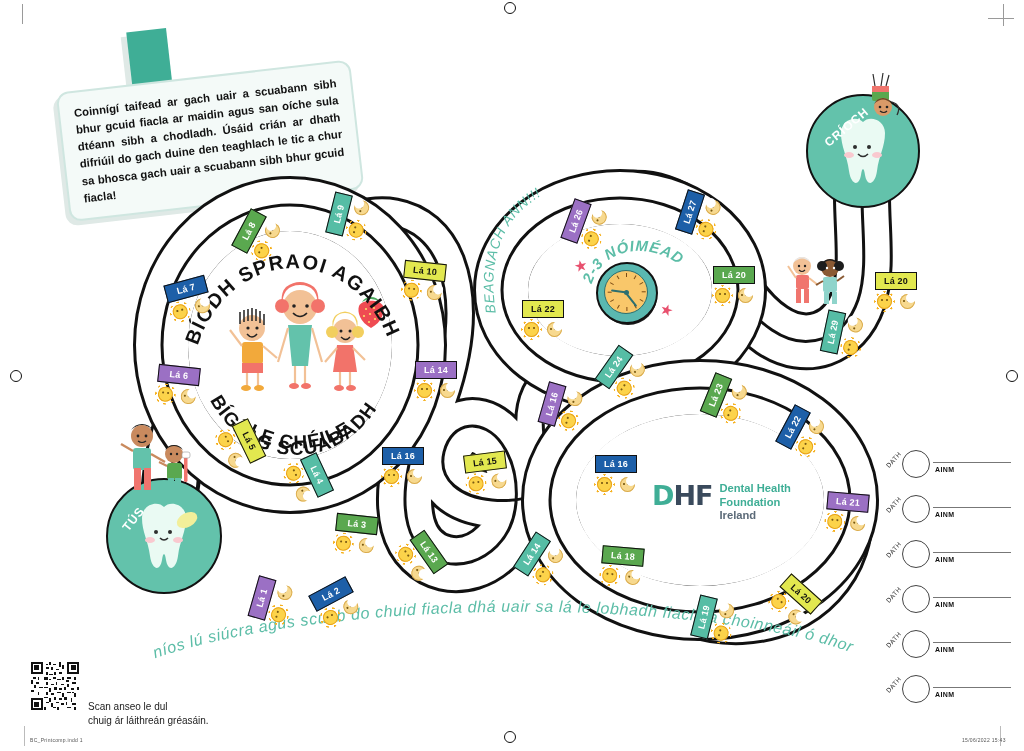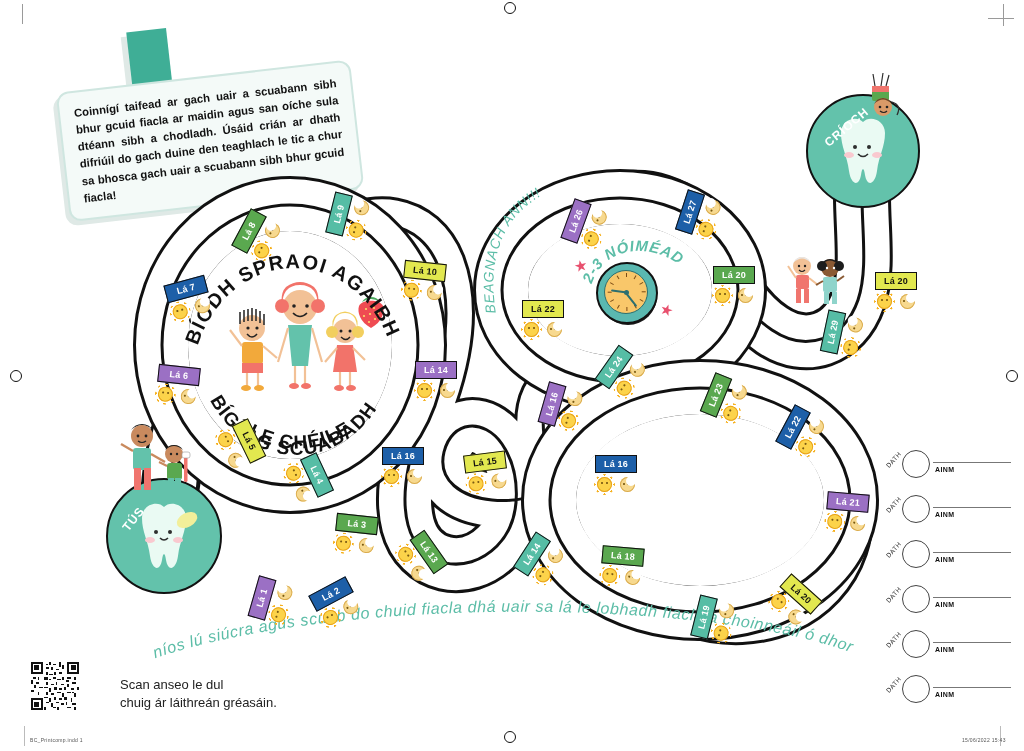--- a/index.html
+++ b/index.html
@@ -106,21 +106,21 @@
   
   .legend{position:absolute;left:884px;top:448px;width:130px;}
   .legrow{position:relative;height:45px;}
   .legcirc{position:absolute;left:18px;top:2px;width:26px;height:26px;border-radius:50%;border:1.2px solid #444;background:#fff;}
   .legdath{position:absolute;left:0px;top:8px;font-size:6.5px;color:#222;transform:rotate(-48deg);letter-spacing:.4px;}
   .legline{position:absolute;left:49px;top:14px;width:78px;height:1px;background:#777;}
   .legainm{position:absolute;left:51px;top:18px;font-size:7px;font-weight:bold;color:#111;letter-spacing:.4px;}
 
   
   .qr{position:absolute;left:31px;top:662px;width:48px;height:48px;}
-  .qrtext{position:absolute;left:88px;top:676px;font-size:13px;line-height:1.35;color:#222;margin-left:32px;}
+  .qrtext{position:absolute;left:88px;top:700px;font-size:10px;line-height:1.35;color:#222;}
 
   
   .foot-l{position:absolute;left:30px;top:737px;font-size:5px;color:#555;letter-spacing:.3px;}
   .foot-r{position:absolute;left:962px;top:737px;font-size:5px;color:#555;letter-spacing:.3px;}
   .footrule{position:absolute;left:24px;top:726px;width:1px;height:20px;background:#bbb;}
   .footrule2{position:absolute;left:1000px;top:726px;width:1px;height:20px;background:#bbb;}
 
   
   .kids{position:absolute;}
 </style>
@@ -732,20 +732,28 @@
           <div class="dot" style="left:4px;top:5px;"></div>
           <div class="dot" style="left:9px;top:5px;"></div>
         </div>
         <div class="mk moon" style="left: 25px; top: 22px;">
           <div class="dot" style="left:3px;top:6px;"></div>
           <div class="dot" style="left:7px;top:6px;"></div>
         </div>
       </div>
     </div>
 
+  <div class="logo">
+    <div class="logo-mark"><span>D</span><span class="hf">HF</span></div>
+    <div class="logo-text">
+      <div>Dental Health</div>
+      <div>Foundation</div>
+      <div class="ire">Ireland</div>
+    </div>
+  </div>
 
   <div class="legend" id="legend-layer">
       <div class="legrow">
         <div class="legdath">DATH</div>
         <div class="legcirc"></div>
         <div class="legline"></div>
         <div class="legainm">AINM</div>
       </div>
       <div class="legrow">
         <div class="legdath">DATH</div>

